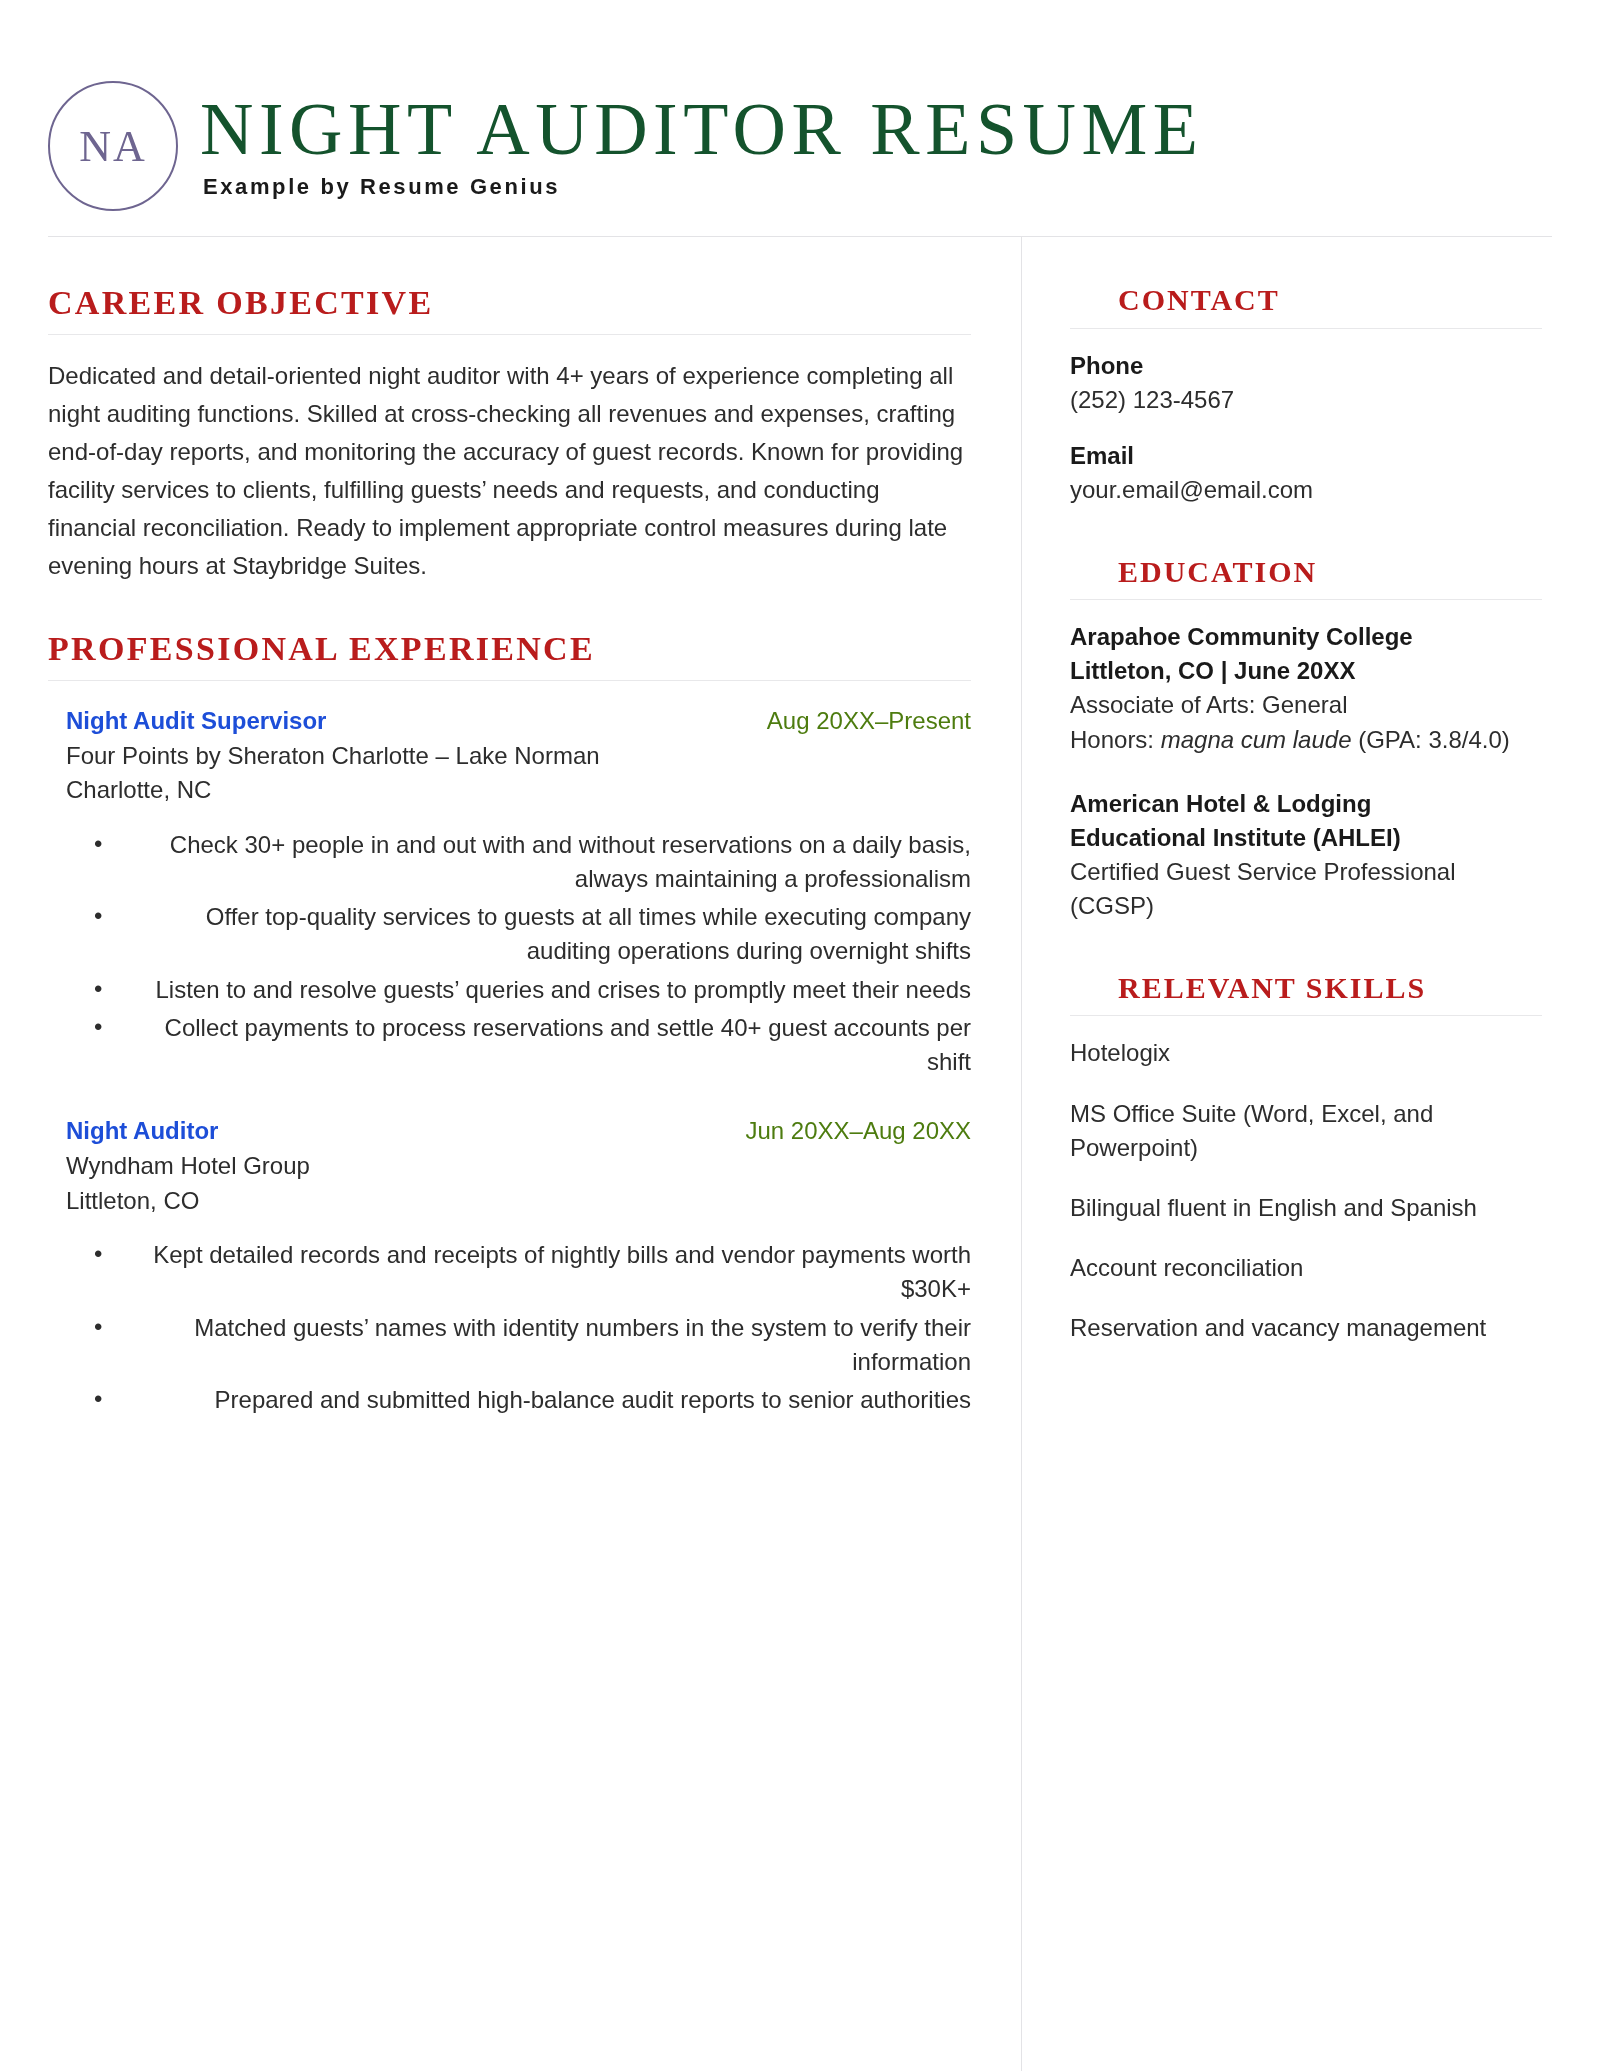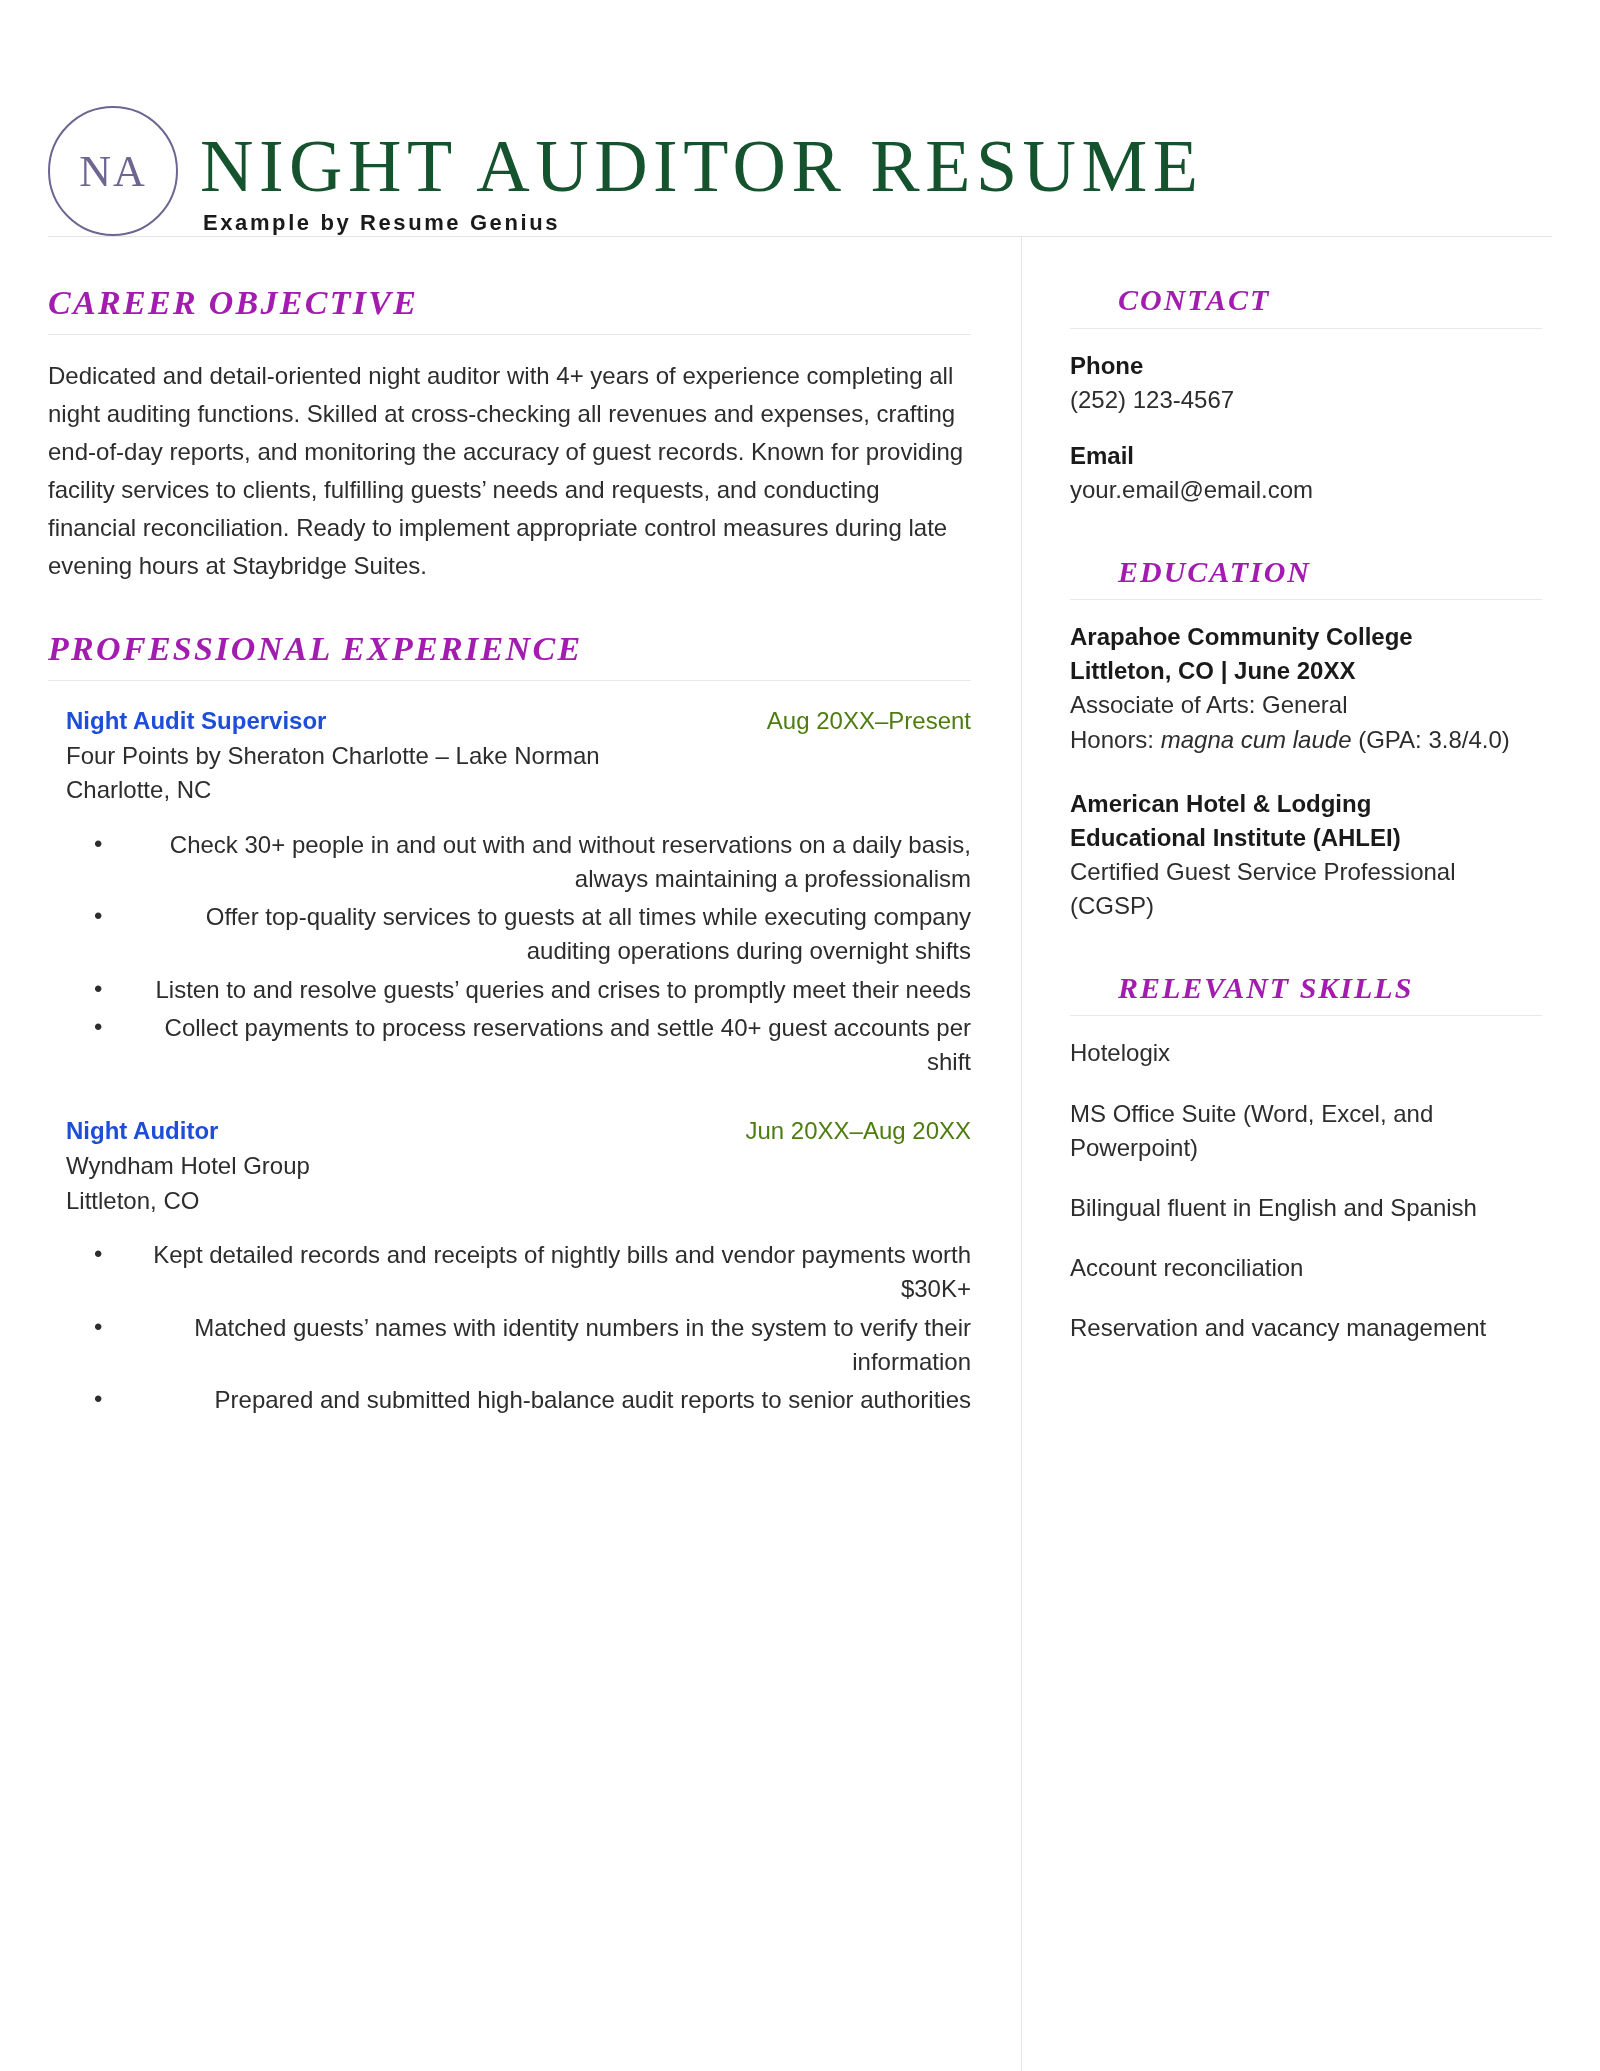--- a/index.html
+++ b/index.html
@@ -20,21 +20,21 @@
     width: 1600px;
     height: 2071px;
     box-sizing: border-box;
     background: #fff;
     overflow: hidden;
   }
 
   
   .header {
     display: flex;
-    align-items: flex-end;
+    align-items: center;
     padding: 52px 60px 0 48px;
     height: 236px;
     box-sizing: border-box;
   }
   .monogram {
     width: 126px;
     height: 126px;
     min-width: 126px;
     border: 2px solid #6e6590;
     border-radius: 50%;
@@ -96,24 +96,23 @@
     box-sizing: border-box;
     padding: 46px 58px 0 48px;
   }
 
   
   .sec-title {
     font-family: "Liberation Serif", serif;
     font-size: 34px;
     letter-spacing: 2.3px;
     font-weight: bold;
-    color: #a21caf;
+    color: #b91c1c;
     margin: 0 0 12px 0;
     line-height: 1.15;
-    font-style: italic;
   }
   .sec-title.side {
     font-size: 30px;
     letter-spacing: 2px;
     margin-bottom: 10px;
     margin-left: 48px;
   }
   .sec-rule {
     height: 1px;
     background: #e8e8ea;

